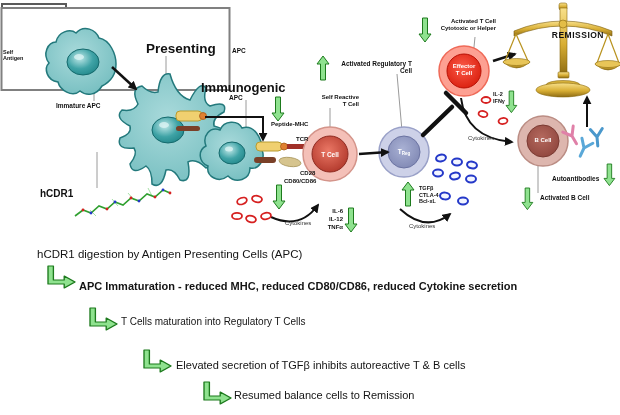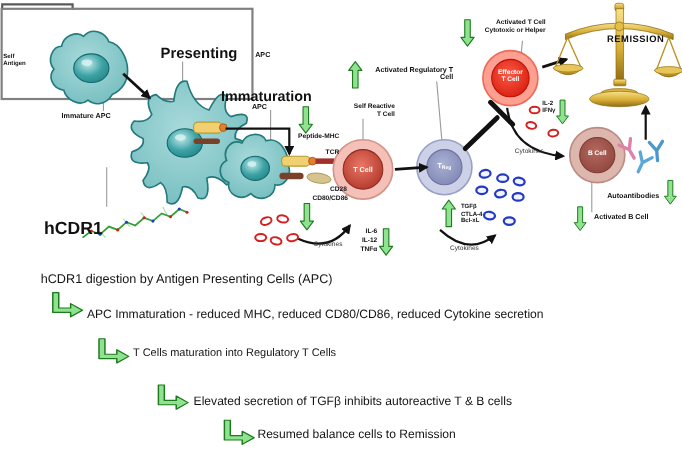--- a/index.html
+++ b/index.html
@@ -269,24 +269,24 @@
   <div class="lbl" style="left:3px;top:49px;font-size:5.5px;">
     <span style="display:block">Self</span>
     <span style="display:block">Antigen</span>
   </div>
 
   <div class="lbl" style="left:56px;top:102px;font-size:6.5px;">Immature APC</div>
 
   <div class="lbl" style="left:146px;top:41px;font-size:13.5px;">Presenting</div>
   <div class="lbl" style="left:232px;top:47px;font-size:6.5px;">APC</div>
 
-  <div class="lbl" style="left:201px;top:81px;font-size:13px;">Immaturation</div>
+  <div class="lbl" style="left:201px;top:81px;font-size:13px;">Immunogenic</div>
   <div class="lbl" style="left:229px;top:94px;font-size:6.5px;">APC</div>
 
-  <div class="lbl" style="left:40px;top:200px;font-size:16px;">hCDR1</div>
+  <div class="lbl" style="left:40px;top:188px;font-size:10px;">hCDR1</div>
 
   <div class="lbl center" style="left:303px;top:94px;width:56px;font-size:6px;">
     <span style="display:block">Self Reactive</span>
     <span style="display:block">T Cell</span>
   </div>
 
   <div class="lbl" style="left:271px;top:121px;font-size:6px;">Peptide-MHC</div>
   <div class="lbl" style="left:296px;top:136px;font-size:6px;">TCR</div>
   <div class="lbl" style="left:300px;top:170px;font-size:6px;">CD28</div>
   <div class="lbl" style="left:284px;top:178px;font-size:6px;">CD80/CD86</div>
@@ -336,18 +336,18 @@
   <div class="lbl plain" style="left:468px;top:135px;font-size:6px;color:#333;">Cytokines</div>
 
   <div class="lbl center" style="left:522px;top:31px;width:82px;font-size:8.5px;letter-spacing:0.5px;">REMISSION</div>
 
   <div class="cellText" style="left:523px;top:137px;width:40px;font-size:6px;">B Cell</div>
 
   <div class="lbl" style="left:552px;top:175px;font-size:6.5px;">Autoantibodies</div>
   <div class="lbl" style="left:540px;top:194px;font-size:6.5px;">Activated B Cell</div>
 
   <div class="sum" style="left:37px;top:248px;font-size:11.5px;">hCDR1 digestion by Antigen Presenting Cells (APC)</div>
-  <div class="sum" style="left:79px;top:280px;font-size:11px;">APC Immaturation - reduced MHC, reduced CD80/CD86, reduced Cytokine secretion</div>
+  <div class="sum" style="left:79px;top:280px;font-size:11px;font-weight:bold;">APC Immaturation - reduced MHC, reduced CD80/CD86, reduced Cytokine secretion</div>
   <div class="sum" style="left:121px;top:316px;font-size:10px;">T Cells maturation into Regulatory T Cells</div>
   <div class="sum" style="left:176px;top:359px;font-size:11px;">Elevated secretion of TGFβ inhibits autoreactive T &amp; B cells</div>
   <div class="sum" style="left:234px;top:389px;font-size:11px;">Resumed balance cells to Remission</div>
 
 </div>
 
 </body></html>

